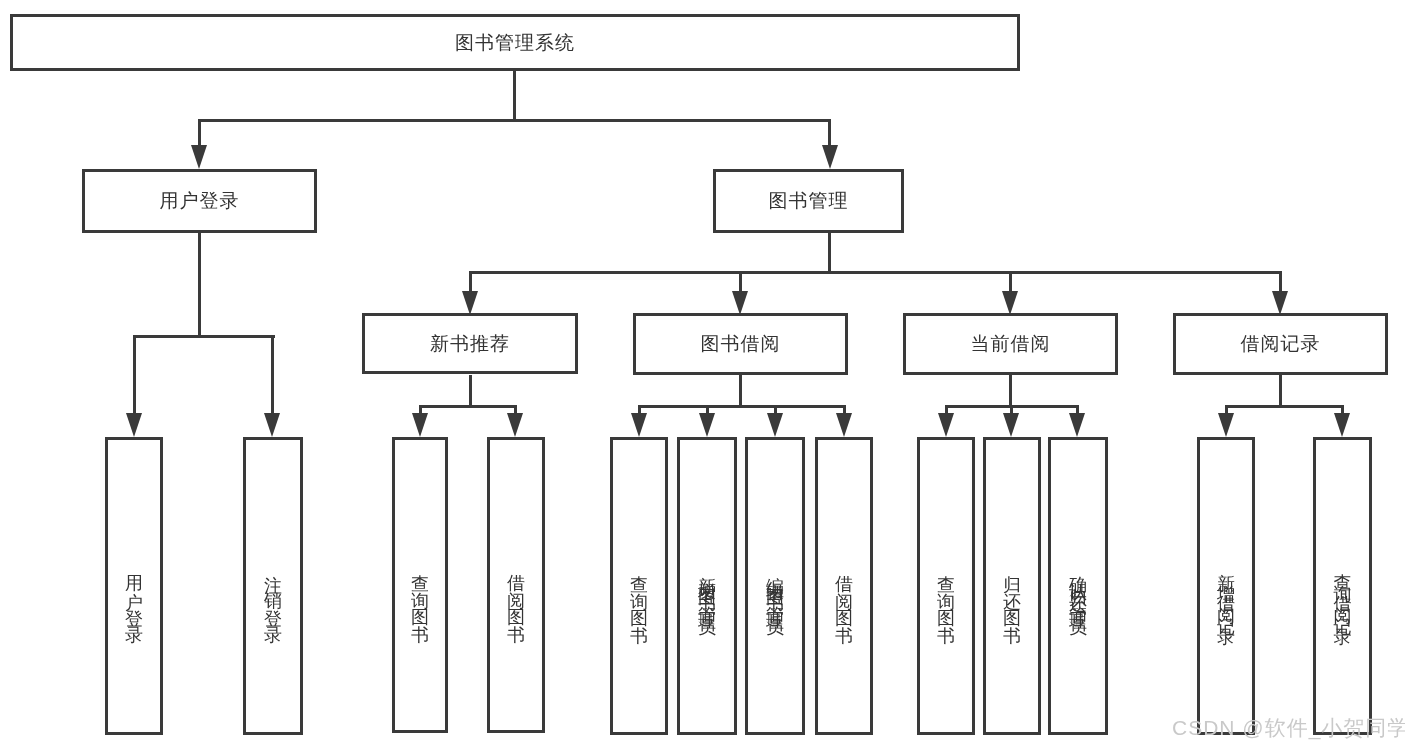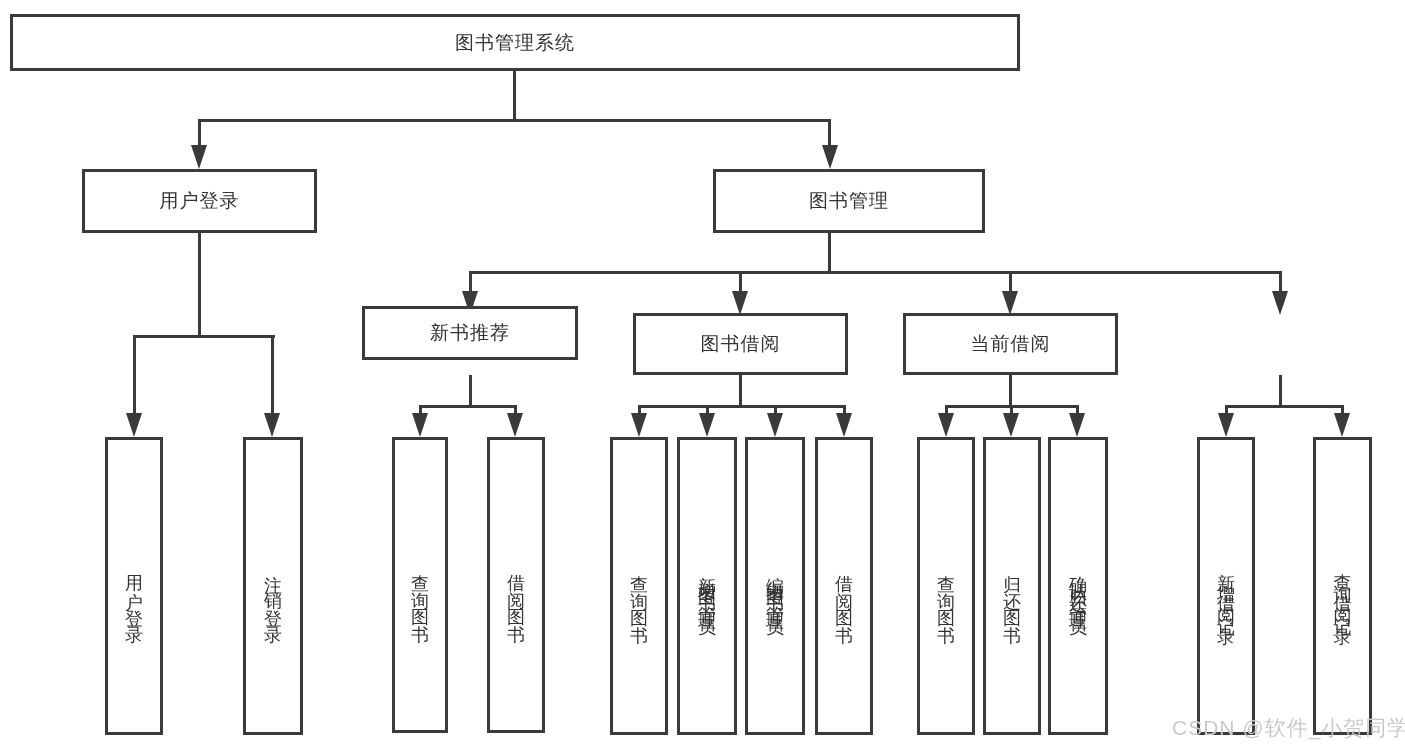--- a/index.html
+++ b/index.html
@@ -77,21 +77,21 @@
   <div class="vline" style="left:513px;top:71px;width:3px;height:50px"></div>
   <div class="hline" style="left:198px;top:119px;width:632px;height:3px"></div>
   <div class="vline" style="left:198px;top:119px;width:3px;height:31px"></div>
   <div class="arrow" style="left:191px;top:145px"></div>
   <div class="vline" style="left:828px;top:119px;width:3px;height:31px"></div>
   <div class="arrow" style="left:822px;top:145px"></div>
 
   <div class="box" style="left:82px;top:169px;width:235px;height:64px">
     <span>用户登录</span>
   </div>
-  <div class="box" style="left:713px;top:169px;width:272px;height:64px">
+  <div class="box" style="left:713px;top:169px;width:191px;height:64px">
     <span>图书管理</span>
   </div>
 
   <div class="vline" style="left:198px;top:233px;width:3px;height:104px"></div>
   <div class="hline" style="left:133px;top:335px;width:142px;height:3px"></div>
   <div class="vline" style="left:133px;top:335px;width:3px;height:80px"></div>
   <div class="arrow" style="left:126px;top:413px"></div>
   <div class="vline" style="left:271px;top:335px;width:3px;height:80px"></div>
   <div class="arrow" style="left:264px;top:413px"></div>
 
@@ -99,28 +99,31 @@
   <div class="hline" style="left:469px;top:271px;width:813px;height:3px"></div>
   <div class="vline" style="left:469px;top:271px;width:3px;height:22px"></div>
   <div class="arrow" style="left:462px;top:291px"></div>
   <div class="vline" style="left:739px;top:271px;width:3px;height:22px"></div>
   <div class="arrow" style="left:732px;top:291px"></div>
   <div class="vline" style="left:1009px;top:271px;width:3px;height:22px"></div>
   <div class="arrow" style="left:1002px;top:291px"></div>
   <div class="vline" style="left:1279px;top:271px;width:3px;height:22px"></div>
   <div class="arrow" style="left:1272px;top:291px"></div>
 
-  <div class="box" style="left:362px;top:306px;width:216px;height:54px">
+  <div class="box" style="left:362px;top:313px;width:216px;height:61px">
     <span>新书推荐</span>
   </div>
   <div class="box" style="left:903px;top:313px;width:215px;height:62px">
     <span>当前借阅</span>
   </div>
   <div class="box" style="left:633px;top:313px;width:215px;height:62px">
     <span>图书借阅</span>
+  </div>
+  <div class="box" style="left:1173px;top:313px;width:215px;height:62px">
+    <span>借阅记录</span>
   </div>
 
   <div class="vline" style="left:469px;top:375px;width:3px;height:32px"></div>
   <div class="hline" style="left:419px;top:405px;width:98px;height:3px"></div>
   <div class="vline" style="left:419px;top:405px;width:3px;height:9px"></div>
   <div class="arrow" style="left:412px;top:413px"></div>
   <div class="vline" style="left:514px;top:405px;width:3px;height:9px"></div>
   <div class="arrow" style="left:507px;top:413px"></div>
 
   <div class="vline" style="left:739px;top:375px;width:3px;height:32px"></div>

